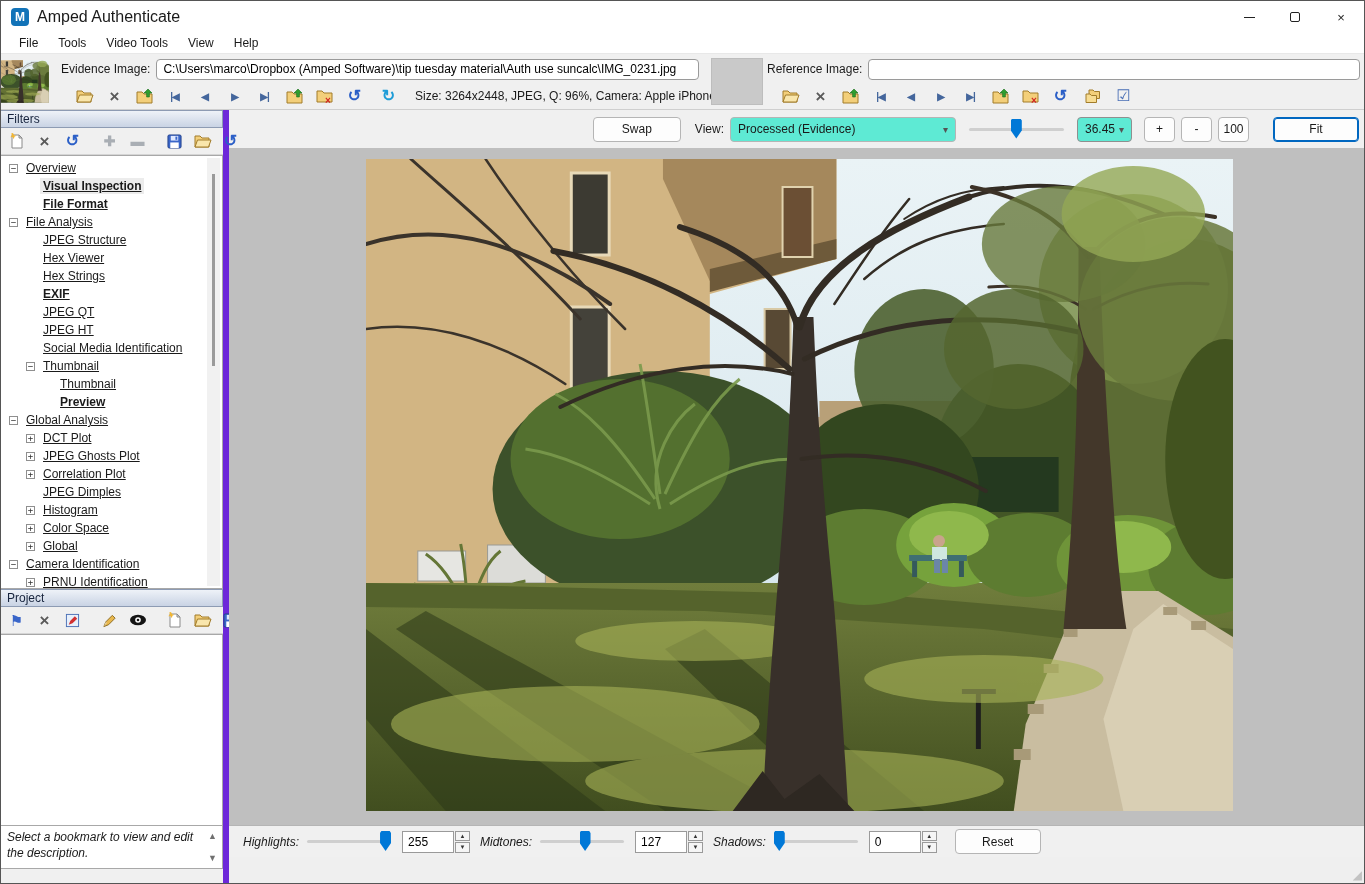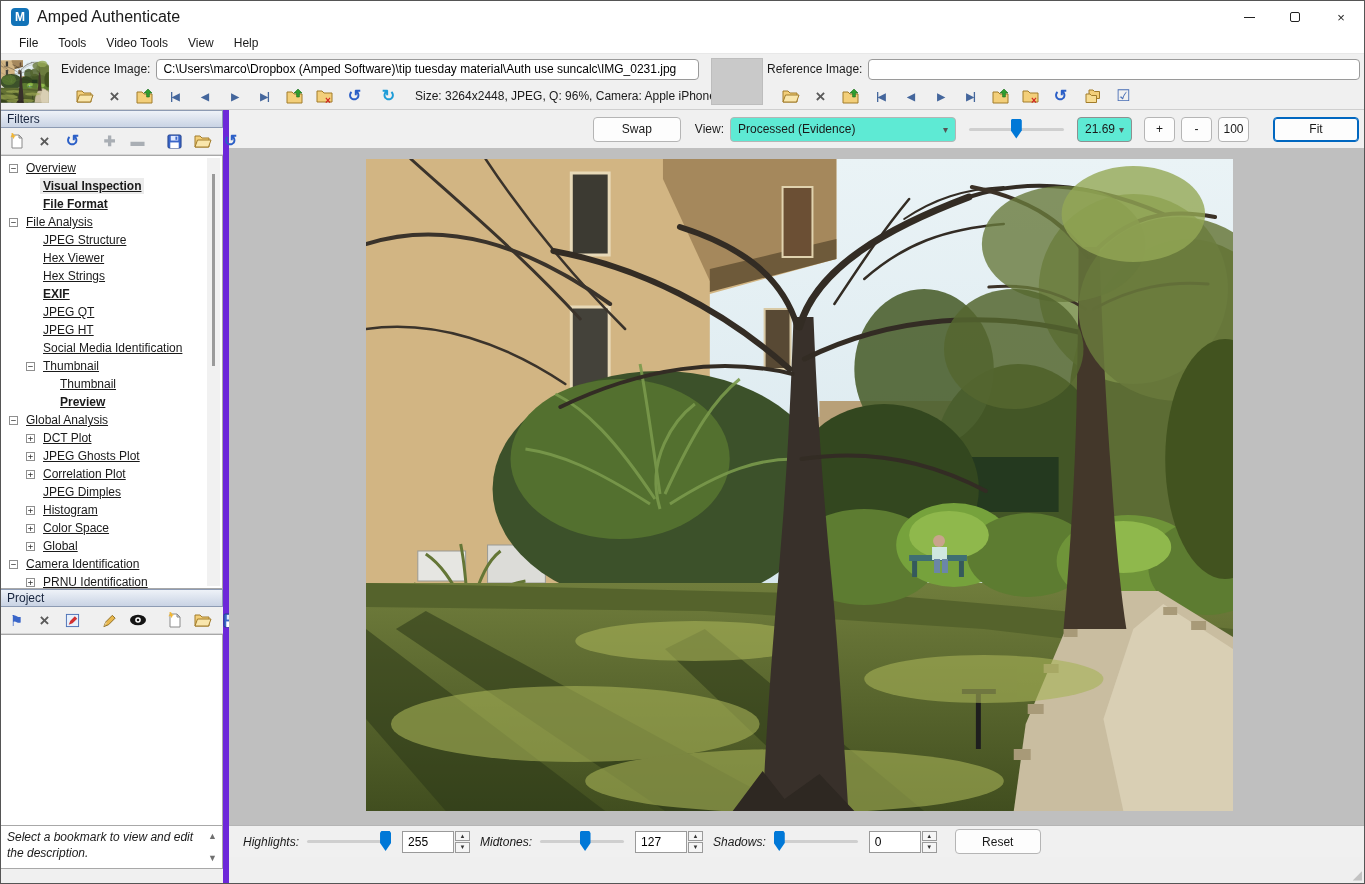--- a/index.html
+++ b/index.html
@@ -604,21 +604,21 @@
         <span class="view-label">View:</span>
         <div class="combo view">
           <span>Processed (Evidence)</span>
           <span class="chev">▾</span>
         </div>
         <div class="hslider zoom">
           <div class="track"></div>
             <div class="thumb" style="left:44%;"></div>
         </div>
         <div class="combo zoomval">
-          <span>21.69</span>
+          <span>36.45</span>
           <span class="chev">▾</span>
         </div>
         <div class="btn small">+</div>
         <div class="btn small">-</div>
         <div class="btn small">100</div>
         <div class="btn fit">Fit</div>
       </div>
 
       <div class="canvas">
         <svg class="photo" viewBox="0 0 870 652" preserveAspectRatio="none">

